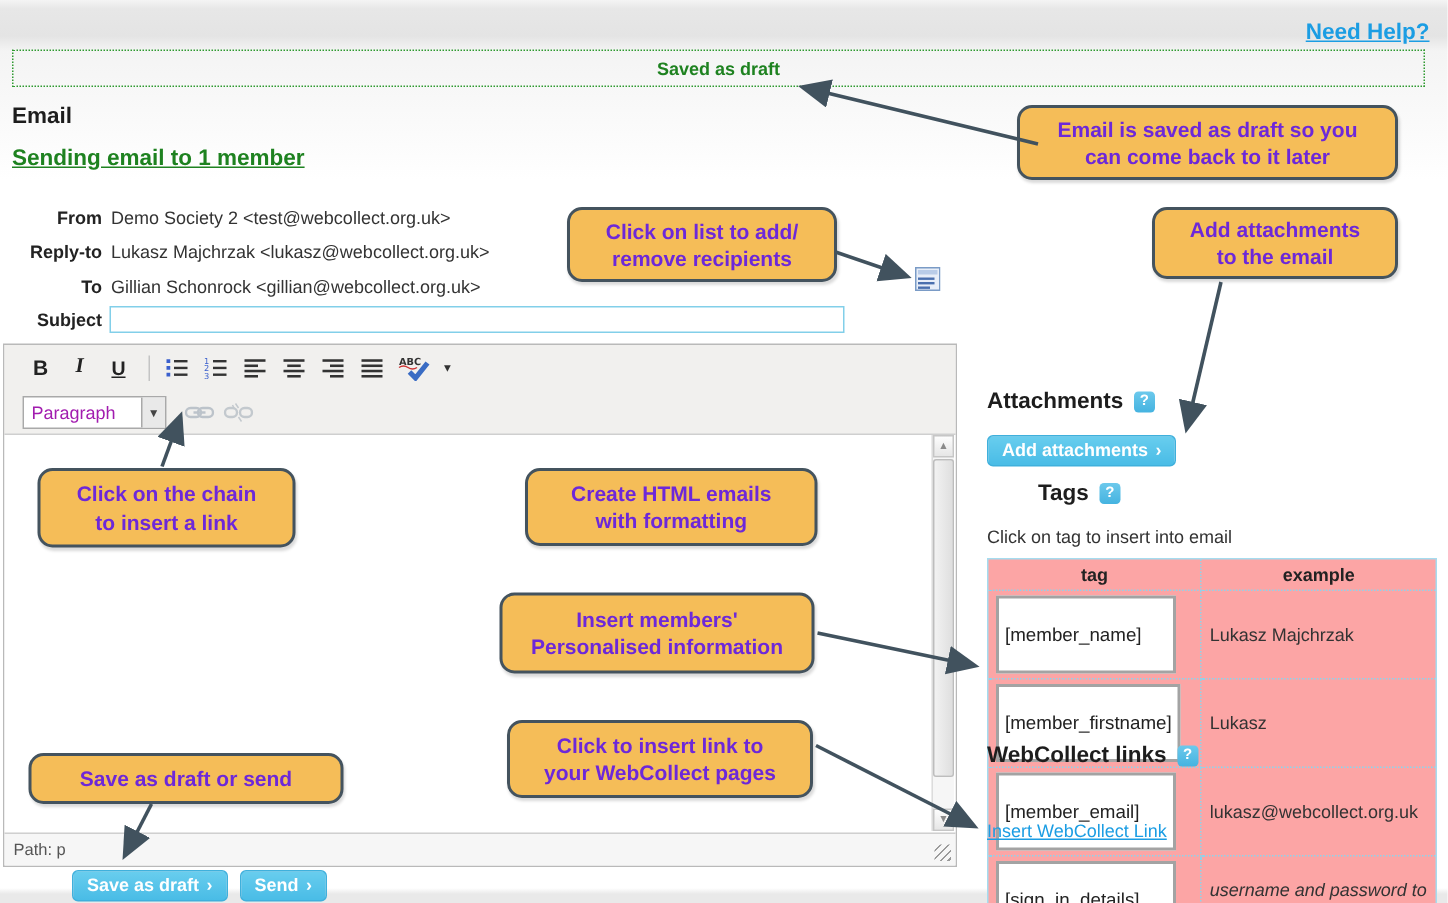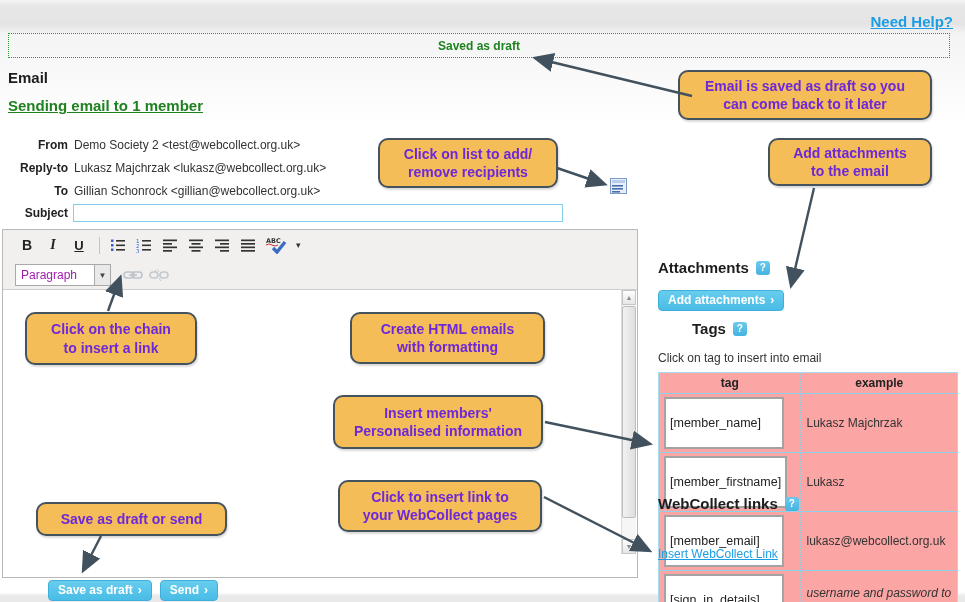--- a/index.html
+++ b/index.html
@@ -220,20 +220,24 @@
   </div>
 
   <div class="edit-area"></div>
 
   <div class="scrollbar">
     <span class="sb-btn sb-up">▲</span>
     <span class="sb-thumb"></span>
     <span class="sb-btn sb-down">▼</span>
   </div>
 
+  <div class="statusbar">
+    <span>Path: p</span>
+    <span class="resize-grip"></span>
+  </div>
 </div>
 
 <div class="abs btn-row">
   <button class="blue-btn">
     <span>Save as draft</span>
     <span class="chev">›</span>
   </button>
   <button class="blue-btn">
     <span>Send</span>
     <span class="chev">›</span>
@@ -293,21 +297,21 @@
 <div class="callout" style="left:768px; top:138px; width:164px; height:48px;">Add attachments
 to the email</div>
 <div class="callout" style="left:25px; top:312px; width:172px; height:53px;">Click on  the chain
 to insert a link</div>
 <div class="callout" style="left:350px; top:312px; width:195px; height:52px;">Create HTML emails
 with formatting</div>
 <div class="callout" style="left:333px; top:395px; width:210px; height:54px;">Insert members'
 Personalised information</div>
 <div class="callout" style="left:338px; top:480px; width:204px; height:52px;">Click to insert link to
 your WebCollect pages</div>
-<div class="callout" style="left:36px; top:502px; width:191px; height:34px;">Save as draft or send</div>
+<div class="callout" style="left:19px; top:502px; width:210px; height:34px;">Save as draft or send</div>
 
 <svg class="arrows" width="965" height="602" viewBox="0 0 965 602">
   <defs>
     <marker id="ah" markerWidth="9" markerHeight="9" refX="6" refY="4" orient="auto">
       <path d="M0,0 L9,4 L0,8 Z" fill="#41525e"></path>
     </marker>
   </defs>
   <line x1="692" y1="96" x2="539" y2="59" stroke="#41525e" stroke-width="2.4" marker-end="url(#ah)"></line>
   <line x1="557" y1="168" x2="601" y2="183" stroke="#41525e" stroke-width="2.4" marker-end="url(#ah)"></line>
   <line x1="814" y1="188" x2="792" y2="282" stroke="#41525e" stroke-width="2.4" marker-end="url(#ah)"></line>

